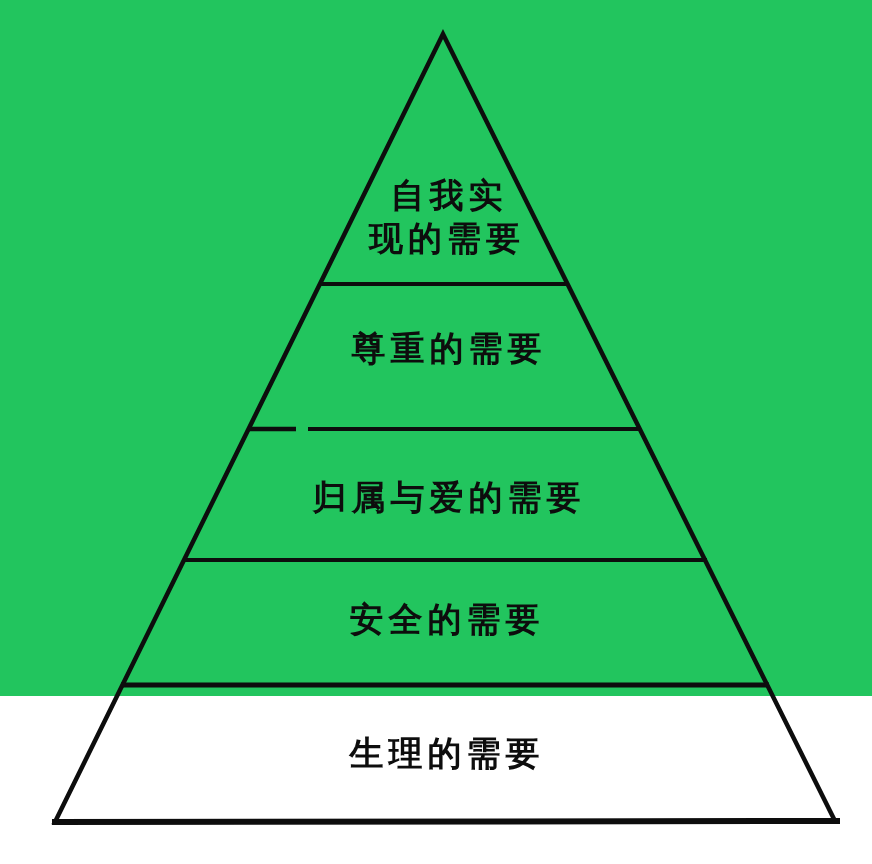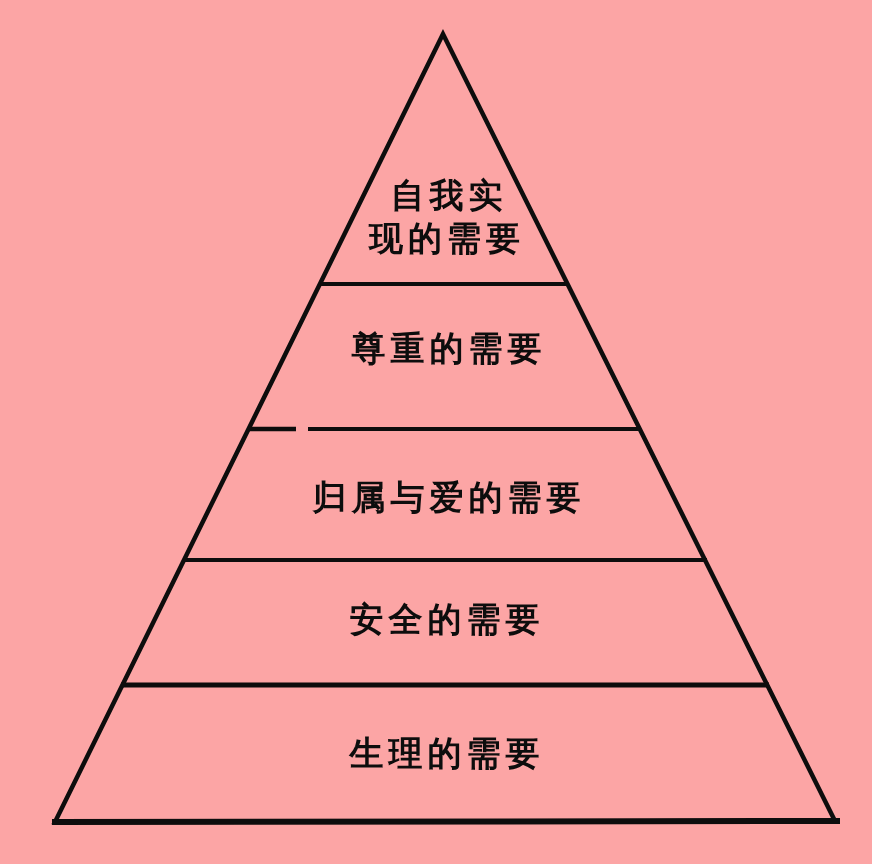--- a/index.html
+++ b/index.html
@@ -6,22 +6,22 @@
     margin: 0;
     padding: 0;
     width: 872px;
     height: 864px;
     background: #ffffff;
     overflow: hidden;
   }
   .diagram-wrap {
     position: relative;
     width: 872px;
-    height: 864px;
-    background: #fca5a5;
+    height: 696px;
+    background: #22c55e;
   }
   svg {
     display: block;
   }
   .pyr-line {
     fill: none;
     stroke-linecap: butt;
   }
   .lvl-text {
     font-family: "DejaVu Sans", "Liberation Sans", sans-serif;

